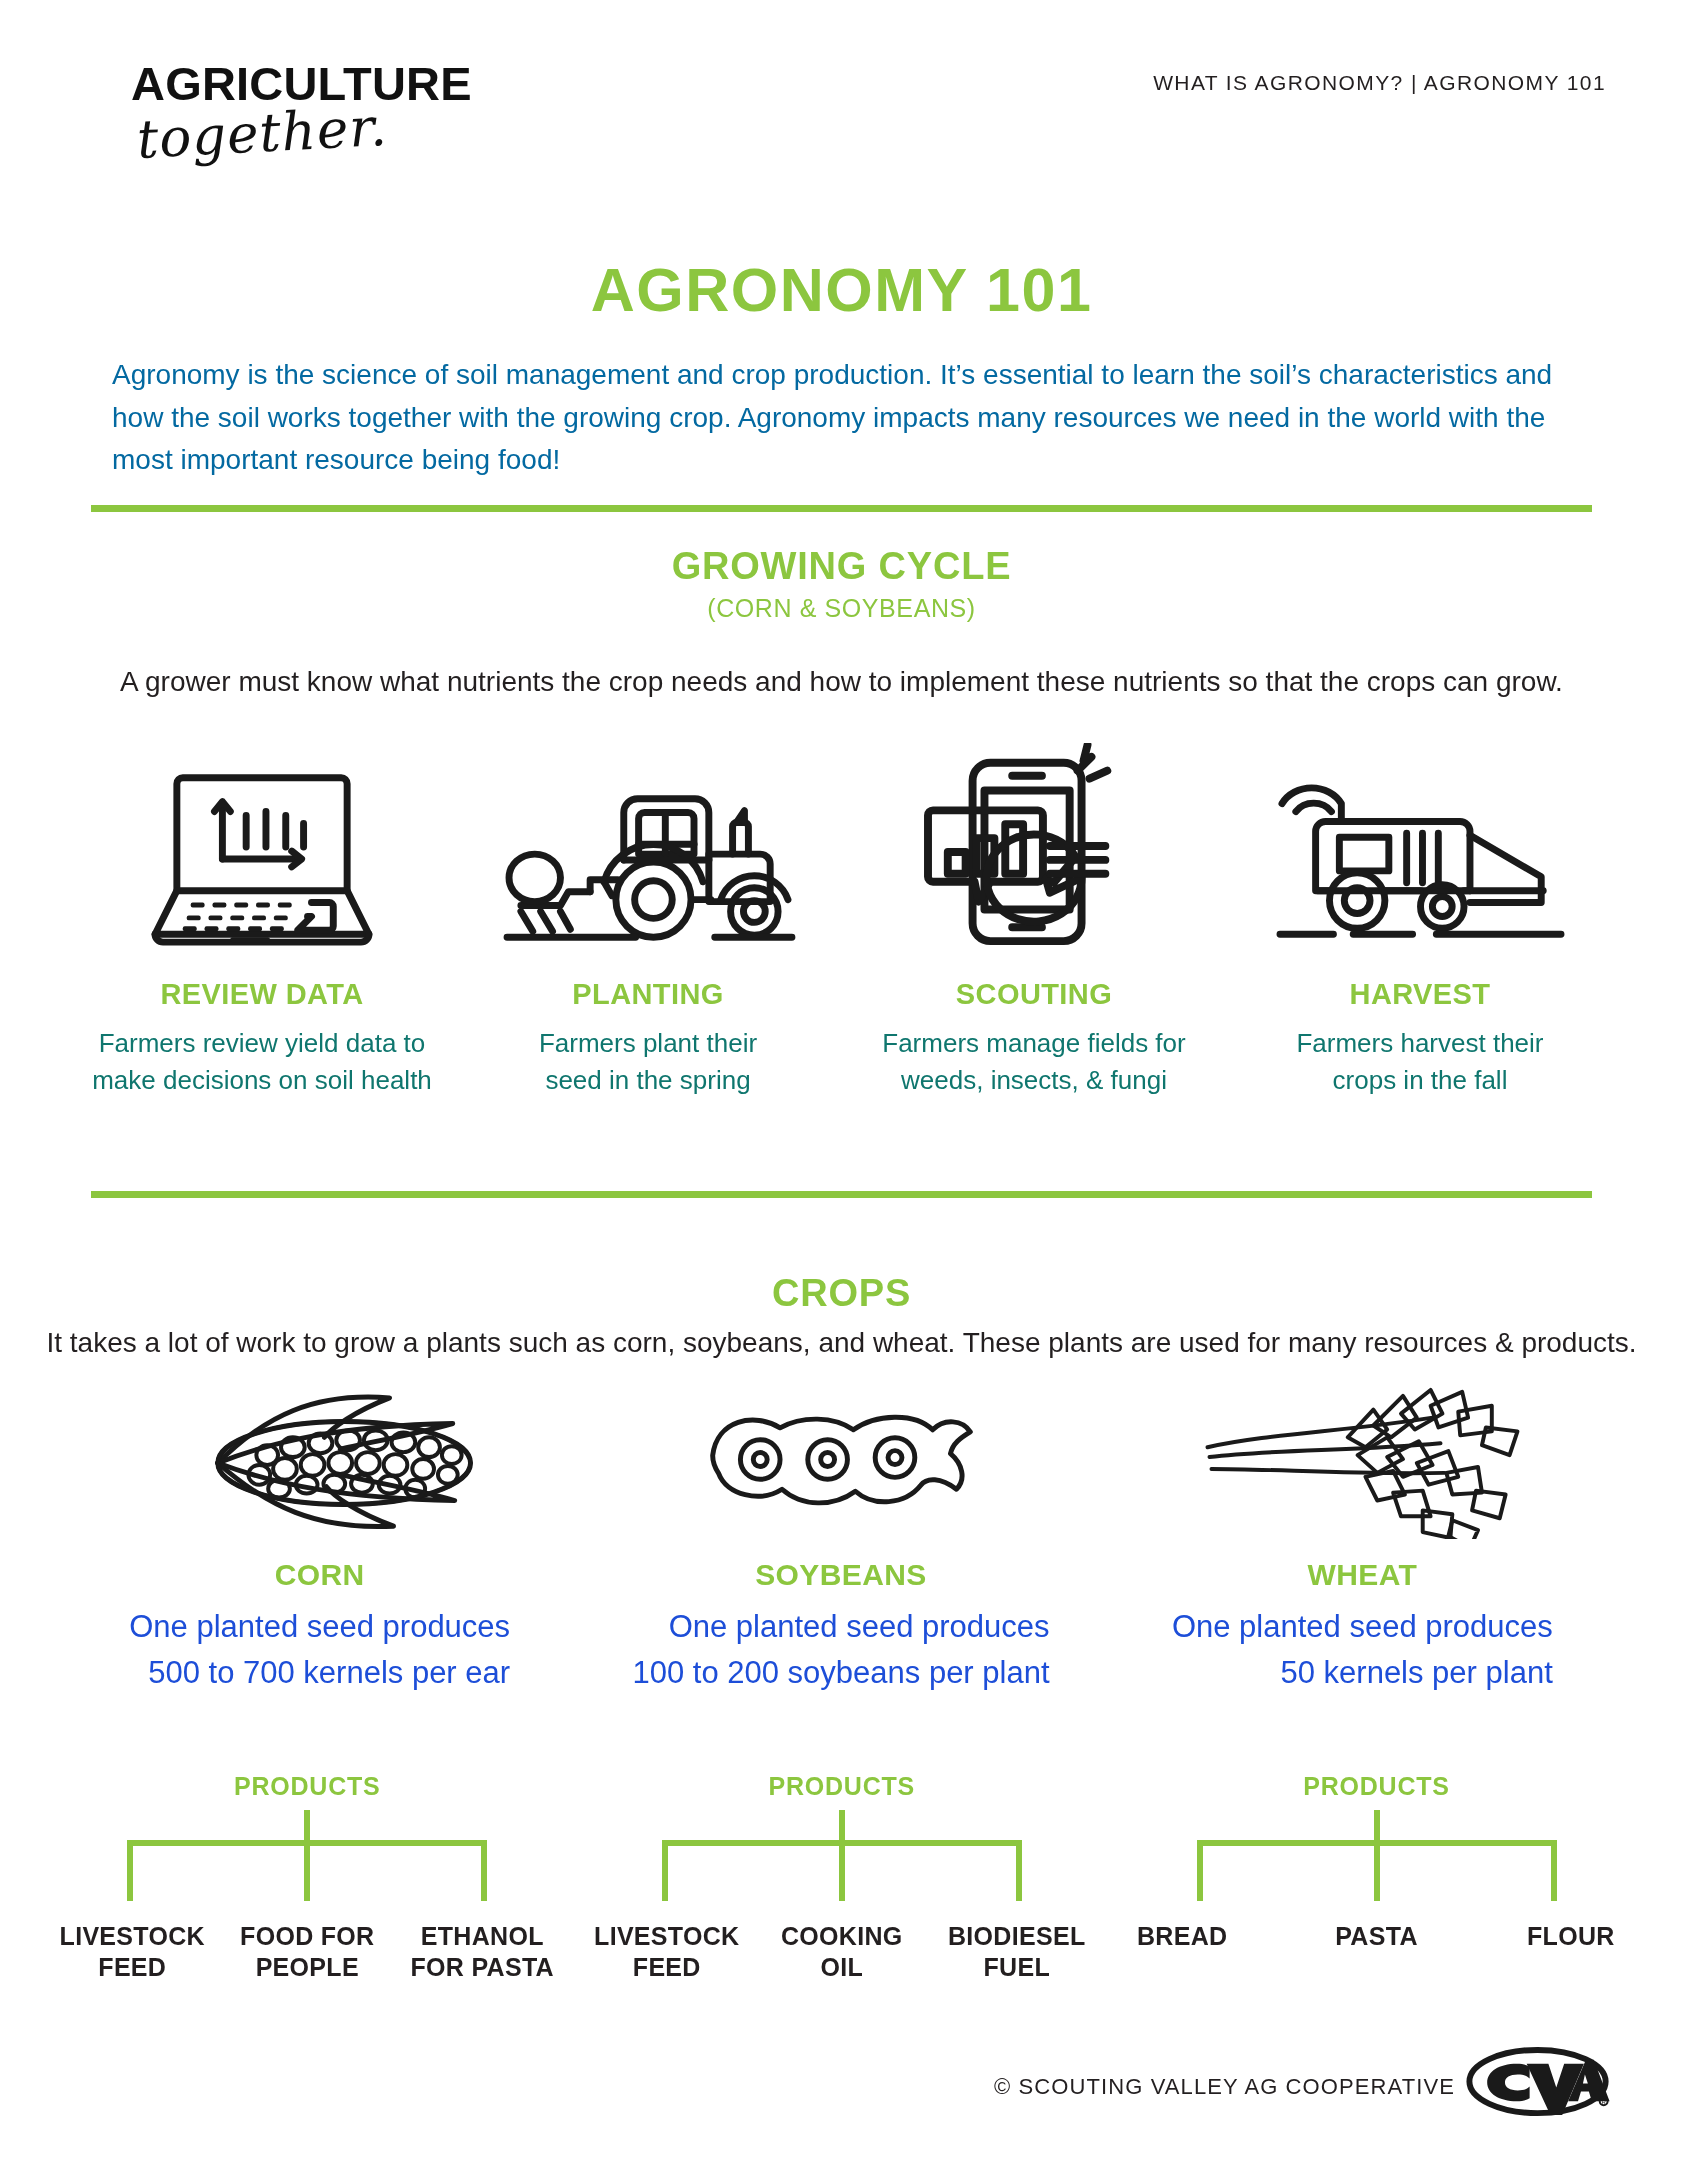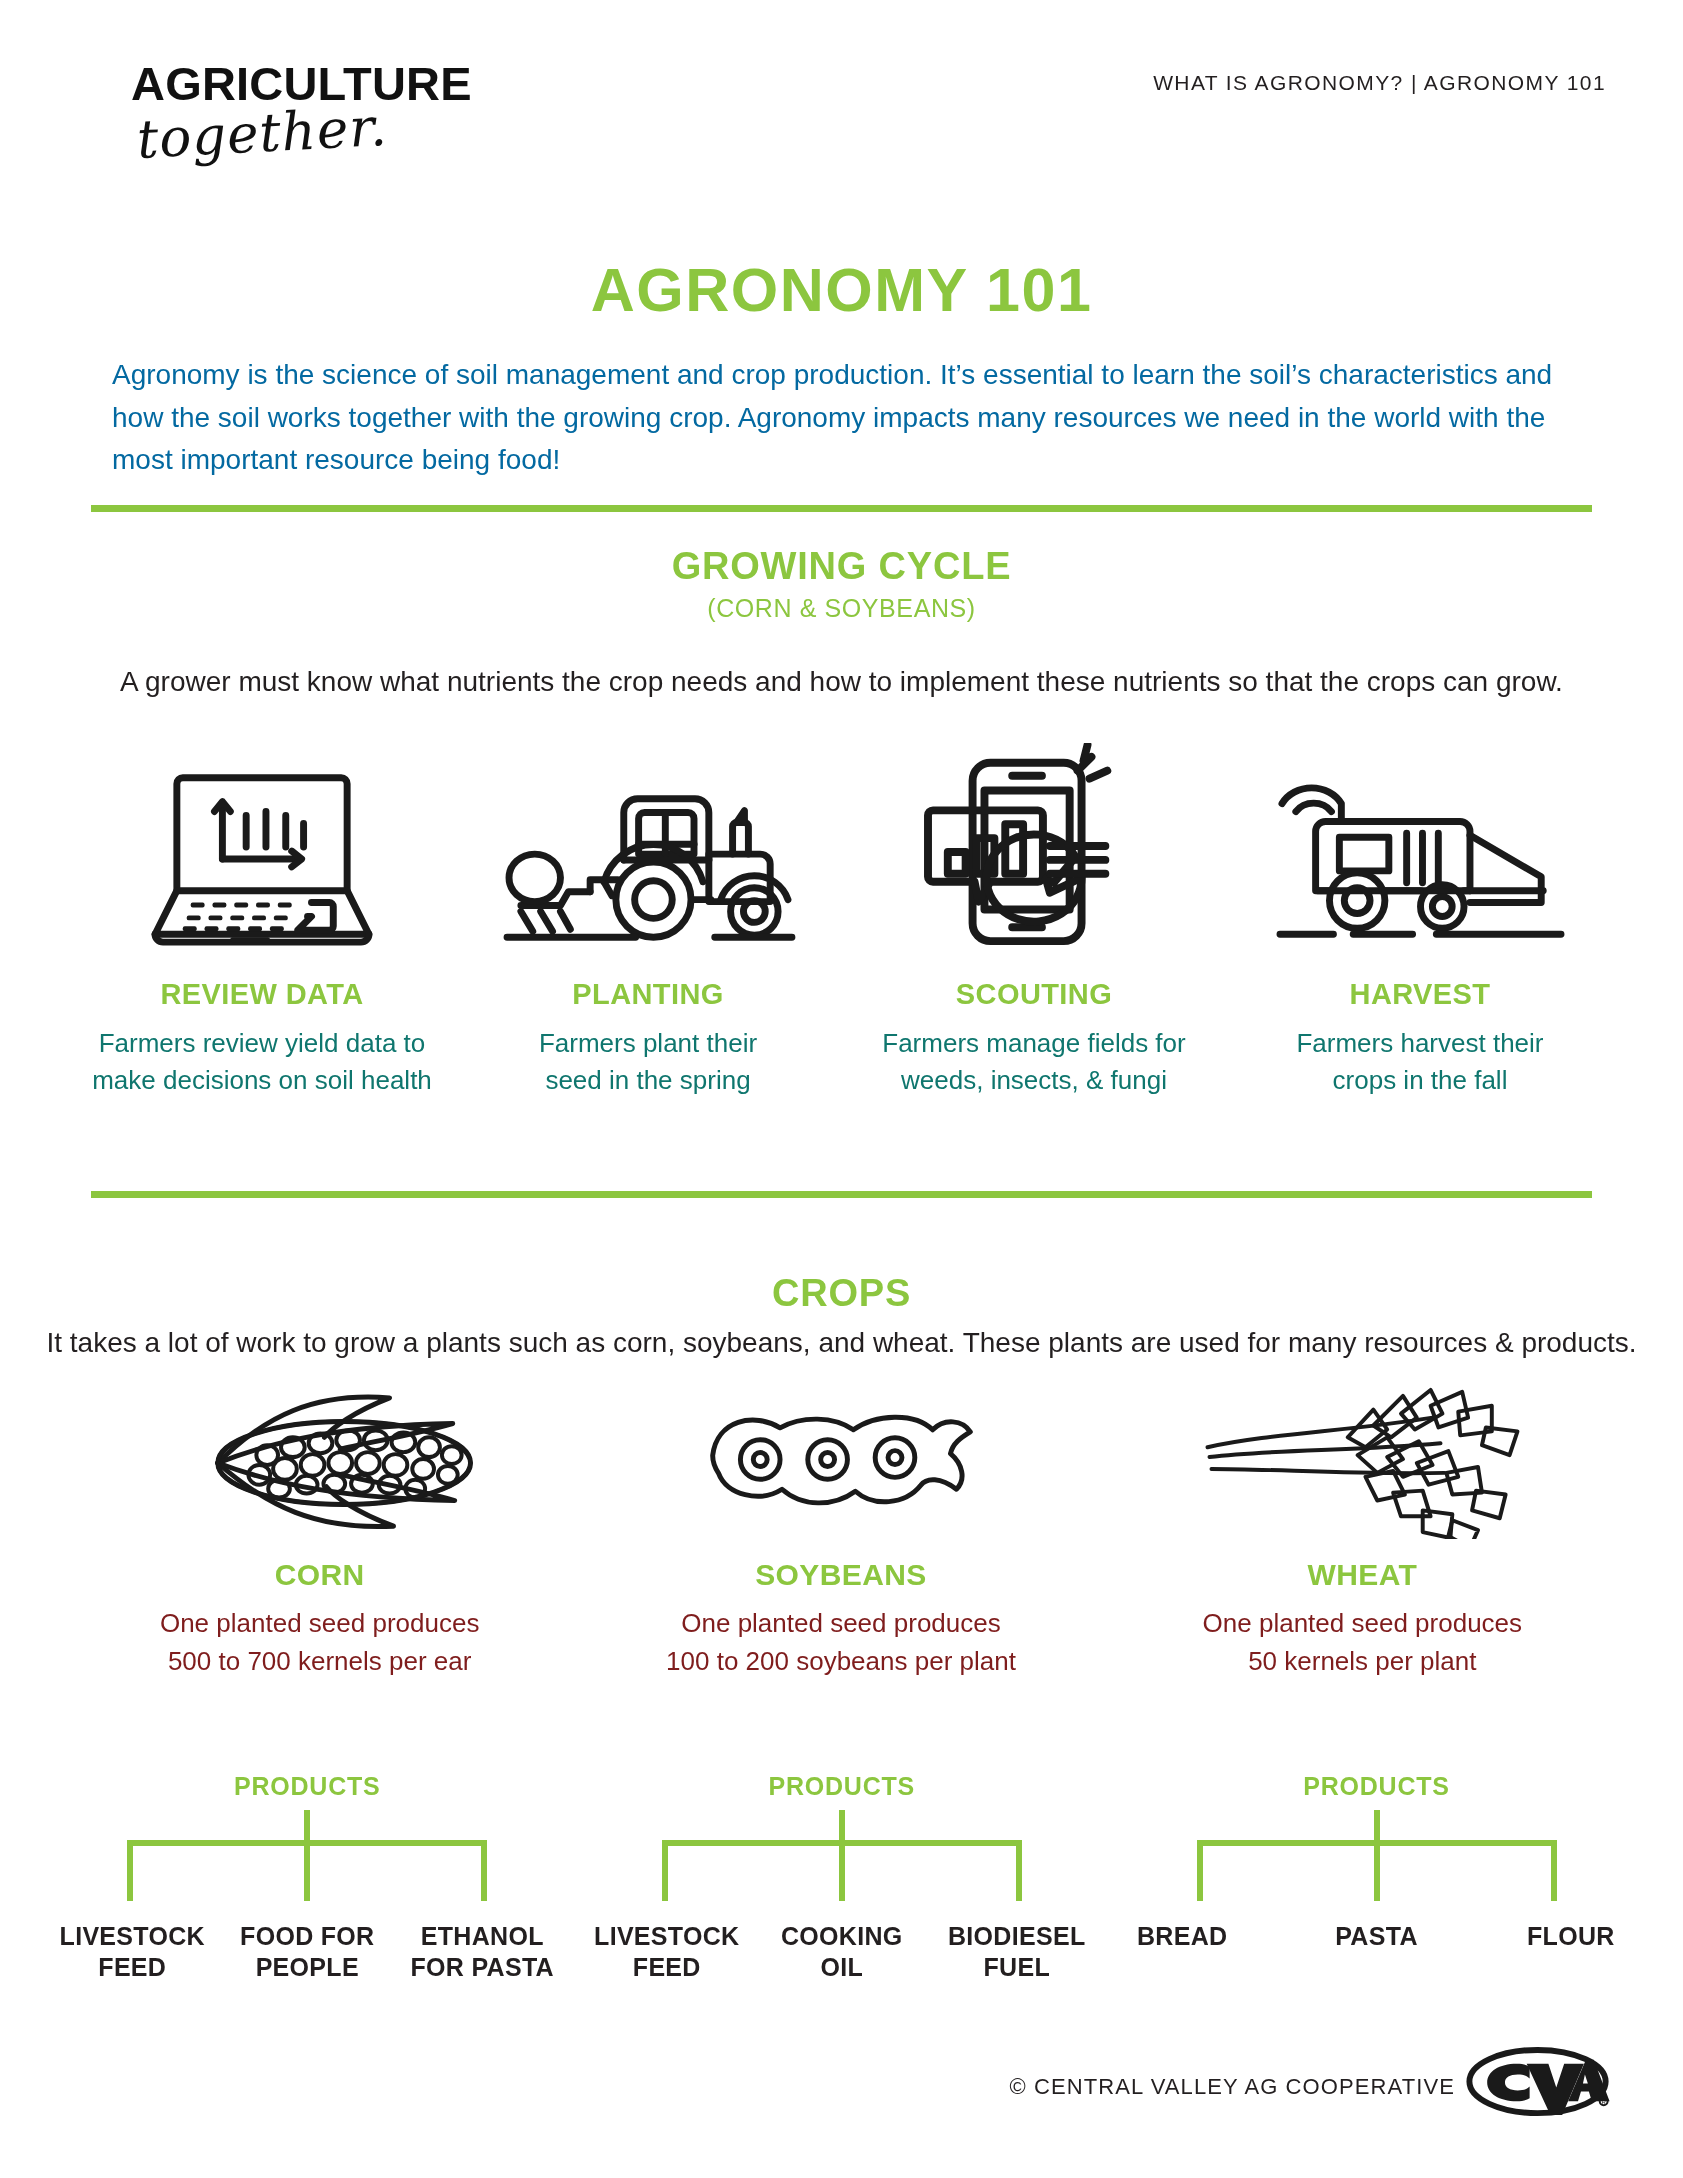--- a/index.html
+++ b/index.html
@@ -190,24 +190,24 @@
   }
   .crop-name {
     margin-top: 14px;
     font-size: 30px;
     font-weight: 800;
     color: #8cc63f;
     letter-spacing: 0.4px;
   }
   .crop-desc {
     margin-top: 12px;
-    font-size: 26px;
+    font-size: 31px;
     line-height: 1.48;
-    color: #7f1d1d;
-    text-align: center;
+    color: #1d4ed8;
+    text-align: right;
     white-space: pre-line;
   }
 
   
   .trees {
     position: absolute;
     top: 1772px;
     left: 40px;
     width: 1604px;
     display: flex;
@@ -588,21 +588,21 @@
         <div class="tree-drop right"></div>
       </div>
       <div class="tree-labels wide">
         <div class="tree-label">BREAD</div>
         <div class="tree-label">PASTA</div>
         <div class="tree-label">FLOUR</div>
       </div>
     </div>
   </div>
 
-  <div class="footer-text">© CENTRAL VALLEY AG COOPERATIVE</div>
+  <div class="footer-text">© SCOUTING VALLEY AG COOPERATIVE</div>
   <div class="footer-logo">
     <svg width="149" height="77" viewBox="0 0 150 78">
       <ellipse cx="73" cy="38" rx="69" ry="32" fill="none" stroke="#1a1a1a" stroke-width="6"></ellipse>
       <g fill="#1a1a1a">
         <path d="M52 20 C34 20 22 28 22 39 C22 50 34 58 52 58 C58 58 62 57 65 55 L65 43 C62 46 58 47 53 47 C45 47 40 44 40 39 C40 34 45 31 53 31 C58 31 62 32 65 35 L65 23 C62 21 58 20 52 20 Z"></path>
         <path d="M62 20 L84 20 L92 44 L100 20 L120 20 L98 72 L86 72 Z"></path>
         <path d="M104 58 L122 16 L130 16 L146 58 L128 58 L125 48 L117 48 L114 58 Z M119 40 L124 40 L121 31 Z"></path>
       </g>
       <circle cx="140" cy="58" r="4" fill="none" stroke="#1a1a1a" stroke-width="2"></circle>
       <text x="140" y="61" font-size="6" text-anchor="middle" fill="#1a1a1a" font-family="Liberation Sans, sans-serif">R</text>

